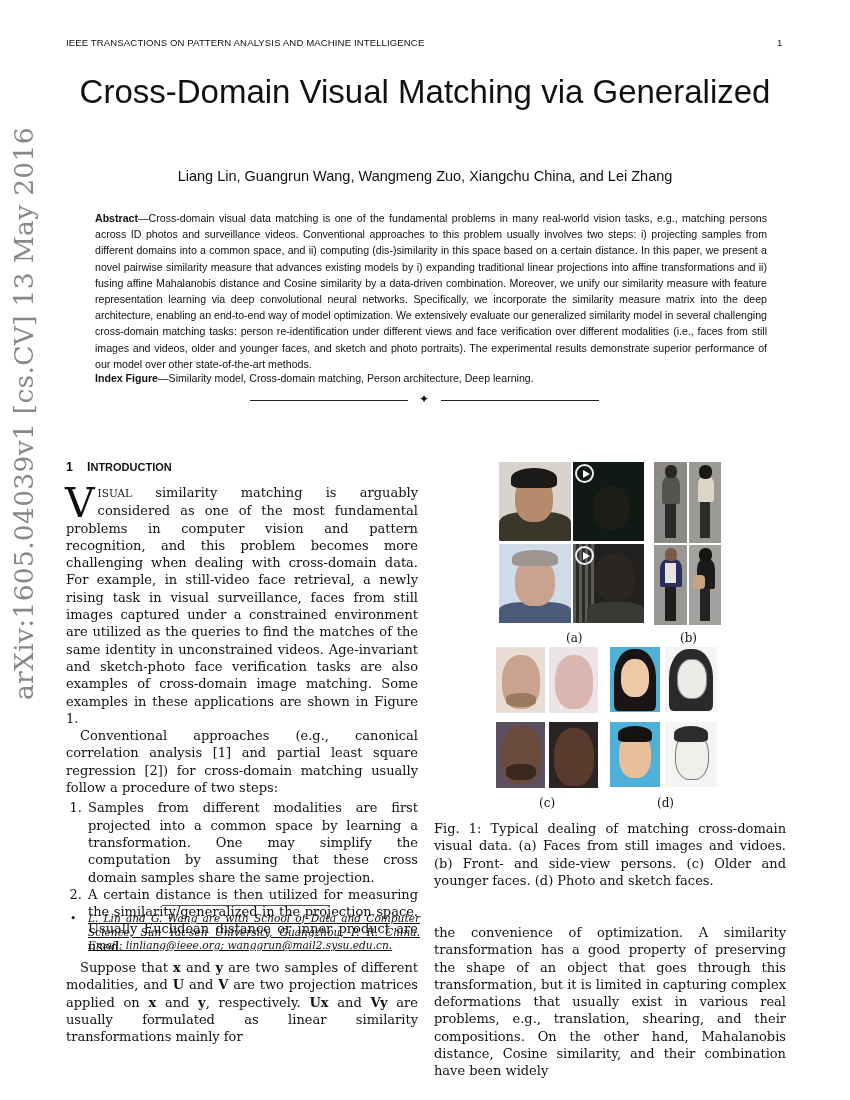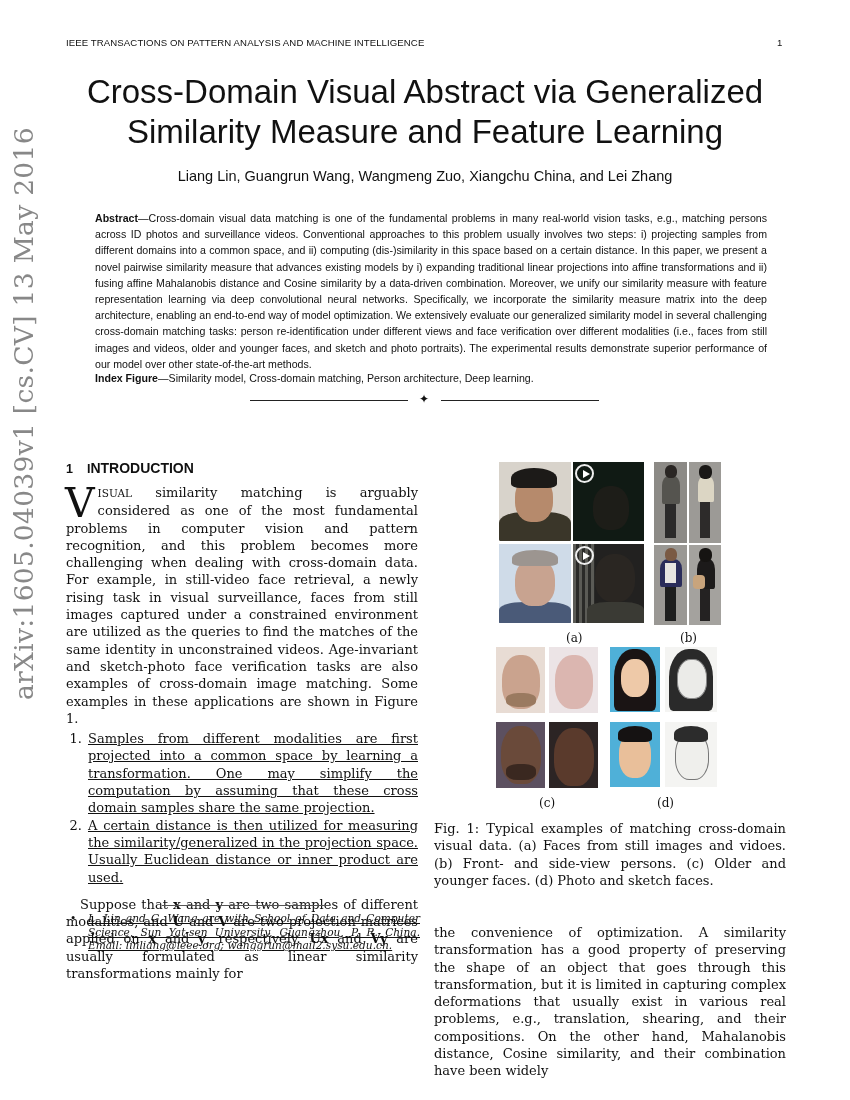--- a/index.html
+++ b/index.html
@@ -21,26 +21,26 @@
   .sep { top:400px; height:1px; background:#222; }
   .sep-diamond { left:419px; top:392px; font-size:12px; line-height:14px; }
 
   .arxiv { left:8px; top:700px; transform-origin:0 0; transform:rotate(-90deg); font-size:26.5px; color:#888; white-space:nowrap; letter-spacing:0.3px; }
 
   .col { width:352px; font-size:13px; line-height:17.3px; text-align:justify; }
   .col p { margin:0; }
   .indent { text-indent:14px; }
   .sec-head { left:66px; top:460px; font-size:12.5px; font-weight:bold; }
   .sec-head .num { margin-right:14px; }
-  .sec-head .sc { font-size:14px; }
+  .sec-head .sc { font-size:11px; }
 
   .dropcap { float:left; font-size:41px; line-height:32px; margin:3px 3px 0 -1px; }
   .sc-small { font-size:10.5px; }
 
-  ol.steps { margin:3px 0 10px 0; padding:0 0 0 20px;text-decoration:underline; }
+  ol.steps { margin:3px 0 4px 0; padding:0 0 0 20px; }
   ol.steps li { padding-left:2px; }
 
   .fn-rule { left:162px; top:905px; width:168px; height:1px; background:#555; }
   .footnotes { left:66px; top:912px; width:354px; font-size:10.6px; line-height:13.5px; font-style:italic; text-align:justify; }
   .footnotes ul { margin:0; padding:0 0 0 22px; list-style:none; }
   .footnotes li { position:relative;text-decoration:underline; }
   .footnotes li::before { content:"\2022"; position:absolute; left:-18px; font-style:normal; }
 
   .fig { position:absolute; }
   .tile { position:absolute; overflow:hidden; }
@@ -53,41 +53,41 @@
   .hair { position:absolute; border-radius:50% 50% 20% 20%; }
   .body-shape { position:absolute; border-radius:35% 35% 8% 8%; }
 </style>
 </head>
 <body>
 
 <div class="abs sans running-head">IEEE TRANSACTIONS ON PATTERN ANALYSIS AND MACHINE INTELLIGENCE</div>
 <div class="abs sans page-num">1</div>
 
 <h1 class="abs sans title">
-  <span>Cross-Domain Visual Abstract via Generalized</span><br>
-  <span>Similarity Measure and Feature Learning</span>
+  <span>Cross-Domain Visual Matching via Generalized</span><br>
 </h1>
 <div class="abs sans authors">Liang Lin, Guangrun Wang, Wangmeng Zuo, Xiangchu China, and Lei Zhang</div>
 
 <p class="abs sans abstract"><b>Abstract</b><span>—Cross-domain visual data matching is one of the fundamental problems in many real-world vision tasks, e.g., matching persons across ID photos and surveillance videos. Conventional approaches to this problem usually involves two steps: i) projecting samples from different domains into a common space, and ii) computing (dis-)similarity in this space based on a certain distance. In this paper, we present a novel pairwise similarity measure that advances existing models by i) expanding traditional linear projections into affine transformations and ii) fusing affine Mahalanobis distance and Cosine similarity by a data-driven combination. Moreover, we unify our similarity measure with feature representation learning via deep convolutional neural networks. Specifically, we incorporate the similarity measure matrix into the deep architecture, enabling an end-to-end way of model optimization. We extensively evaluate our generalized similarity model in several challenging cross-domain matching tasks: person re-identification under different views and face verification over different modalities (i.e., faces from still images and videos, older and younger faces, and sketch and photo portraits). The experimental results demonstrate superior performance of our model over other state-of-the-art methods.</span></p>
 
 <div class="abs sans index"><b>Index Figure</b><span>—Similarity model, Cross-domain matching, Person architecture, Deep learning.</span></div>
 
 <div class="abs sep" style="left:250px;width:158px;"></div>
 <div class="abs sep-diamond">✦</div>
 <div class="abs sep" style="left:441px;width:158px;"></div>
 
 <div class="abs serif arxiv">arXiv:1605.04039v1  [cs.CV]  13 May 2016</div>
 
 <div class="abs sans sec-head">
   <span class="num">1</span><span>I</span><span class="sc">NTRODUCTION</span>
 </div>
 
 <div class="abs serif col" style="left:66px;top:484px;">
   <p><span class="dropcap">V</span><span class="sc-small">ISUAL</span><span> similarity matching is arguably considered as one of the most fundamental problems in computer vision and pattern recognition, and this problem becomes more challenging when dealing with cross-domain data. For example, in still-video face retrieval, a newly rising task in visual surveillance, faces from still images captured under a constrained environment are utilized as the queries to find the matches of the same identity in unconstrained videos. Age-invariant and sketch-photo face verification tasks are also examples of cross-domain image matching. Some examples in these applications are shown in Figure 1.</span></p>
+  <p class="indent">Conventional approaches (e.g., canonical correlation analysis [1] and partial least square regression [2]) for cross-domain matching usually follow a procedure of two steps:</p>
   <ol class="steps">
     <li>Samples from different modalities are first projected into a common space by learning a transformation. One may simplify the computation by assuming that these cross domain samples share the same projection.</li>
     <li>A certain distance is then utilized for measuring the similarity/generalized in the projection space. Usually Euclidean distance or inner product are used.</li>
   </ol>
   <p class="indent"><span>Suppose that </span><b>x</b><span> and </span><b>y</b><span> are two samples of different modalities, and </span><b>U</b><span> and </span><b>V</b><span> are two projection matrices applied on </span><b>x</b><span> and </span><b>y</b><span>, respectively. </span><b>Ux</b><span> and </span><b>Vy</b><span> are usually formulated as linear similarity transformations mainly for</span></p>
 </div>
 
 <div class="abs fn-rule"></div>
 <div class="abs serif footnotes">
   <ul>
@@ -173,17 +173,17 @@
   </div>
   <div class="tile" style="left:665px;top:722px;width:52px;height:65px;background:#f4f4f2;">
     <div class="face" style="left:10px;top:10px;width:32px;height:46px;background:#efefec;border:1px solid #777;"></div>
     <div class="hair" style="left:9px;top:4px;width:34px;height:16px;background:#2c2c2c;"></div>
   </div>
 
   <div class="abs serif sublabel" style="left:539px;top:796px;">(c)</div>
   <div class="abs serif sublabel" style="left:657px;top:796px;">(d)</div>
 </div>
 
-<div class="abs serif caption">Fig. 1: Typical examples of matching cross-domain visual data. (a) Faces from still images and vidoes. (b) Front- and side-view persons. (c) Older and younger faces. (d) Photo and sketch faces.</div>
+<div class="abs serif caption">Fig. 1: Typical dealing of matching cross-domain visual data. (a) Faces from still images and vidoes. (b) Front- and side-view persons. (c) Older and younger faces. (d) Photo and sketch faces.</div>
 
 <div class="abs serif col" style="left:434px;top:924px;">
   <p>the convenience of optimization. A similarity transformation has a good property of preserving the shape of an object that goes through this transformation, but it is limited in capturing complex deformations that usually exist in various real problems, e.g., translation, shearing, and their compositions. On the other hand, Mahalanobis distance, Cosine similarity, and their combination have been widely</p>
 </div>
 
 </body></html>

